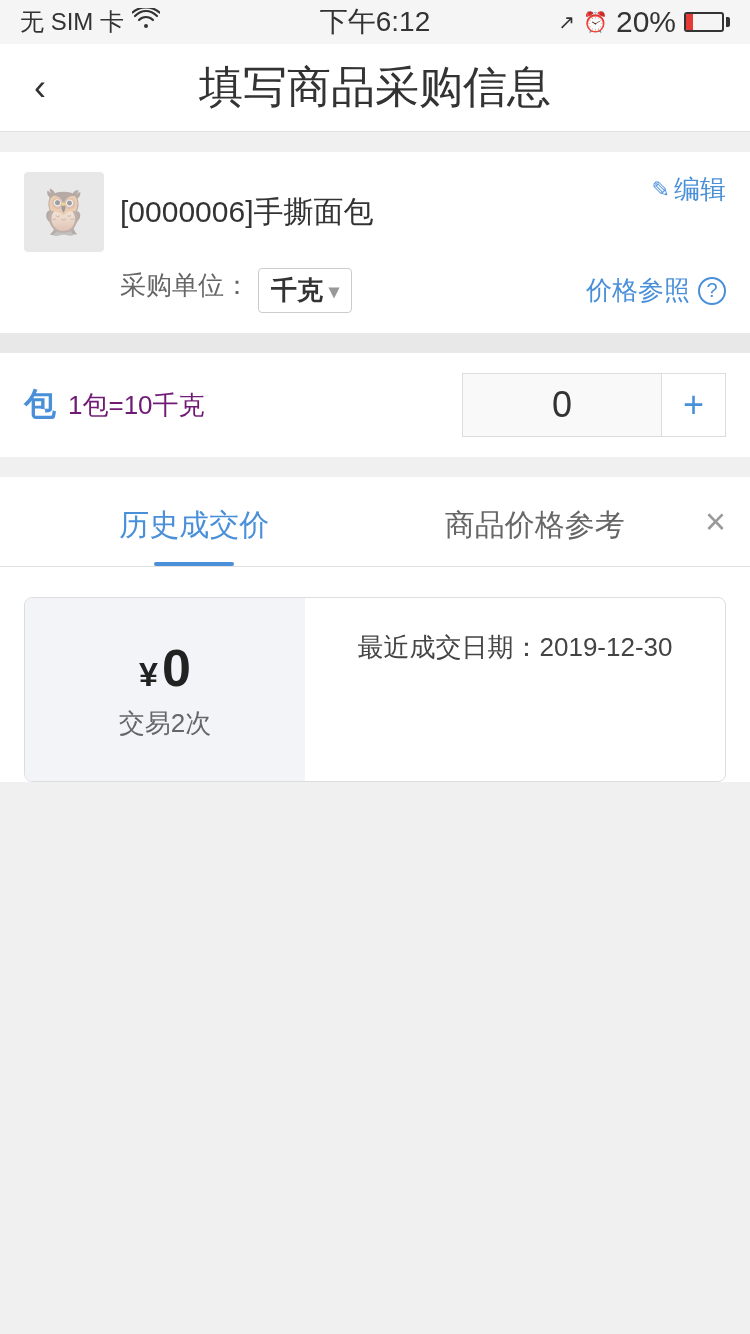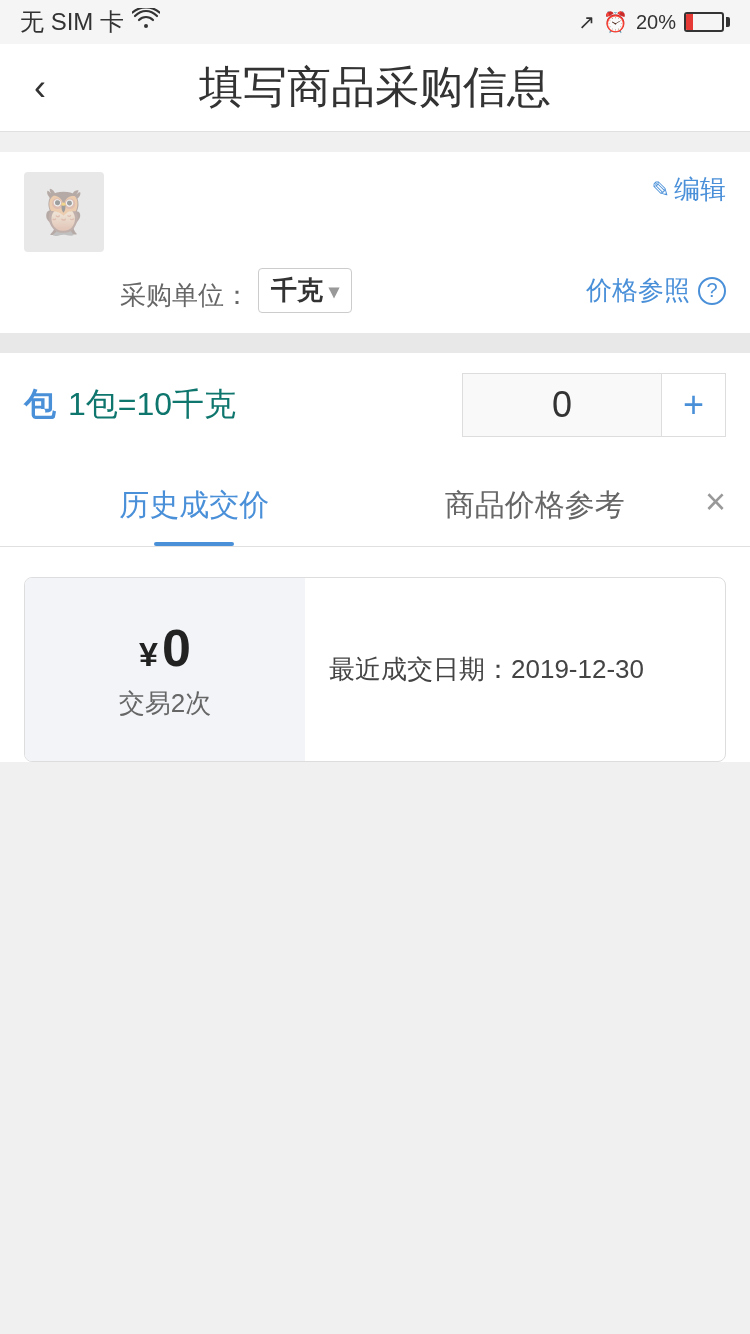--- a/index.html
+++ b/index.html
@@ -135,21 +135,21 @@
     .product-unit-row {
       display: flex;
       align-items: center;
       justify-content: space-between;
       margin-left: 96px;
     }
     .unit-label {
       font-size: 26px;
       color: #666;
       display: flex;
-      align-items: flex-end;
+      align-items: flex-start;
       gap: 8px;
     }
     .unit-select {
       display: flex;
       align-items: center;
       border: 1px solid #ccc;
       border-radius: 4px;
       padding: 4px 12px;
       font-size: 26px;
       color: #333;
@@ -199,22 +199,22 @@
       display: flex;
       align-items: center;
       gap: 12px;
     }
     .bao-char {
       font-size: 32px;
       font-weight: 600;
       color: #4a90d9;
     }
     .bao-sub {
-      font-size: 32px;
-      color: #0f766e;
+      font-size: 26px;
+      color: #701a75;
     }
     .quantity-control {
       display: flex;
       align-items: center;
       gap: 0;
     }
     .qty-input {
       width: 200px;
       height: 64px;
       border: 1px solid #ddd;
@@ -234,20 +234,21 @@
       align-items: center;
       justify-content: center;
       font-size: 36px;
       color: #4a90d9;
       cursor: pointer;
     }
 
     
     .tabs-container {
       background: #fff;
+      margin-top: 20px;
     }
     .tabs-header {
       display: flex;
       align-items: center;
       border-bottom: 1px solid #e0e0e0;
       padding: 0 24px;
       position: relative;
     }
     .tab-item {
       flex: 1;
@@ -311,21 +312,21 @@
     }
     .trade-count {
       font-size: 26px;
       color: #666;
       margin-top: 8px;
     }
     .trade-right {
       flex: 1;
       padding: 30px 24px;
       display: flex;
-      flex-direction: column;
+      flex-direction: row;
       gap: 14px;
       justify-content: center;
     }
     .trade-detail-item {
       font-size: 26px;
       color: #444;
       line-height: 1.5;
     }
 
     
@@ -342,44 +343,46 @@
     <span>无 SIM 卡</span>
     <span>
       <svg width="28" height="22" viewBox="0 0 28 22" fill="none">
         <path d="M14 16a2 2 0 1 1 0 4 2 2 0 0 1 0-4z" fill="#333"></path>
         <path d="M7 12c1.9-1.9 4.5-3 7-3s5.1 1.1 7 3" stroke="#333" stroke-width="2.2" stroke-linecap="round" fill="none"></path>
         <path d="M3 8C6.3 4.7 10 3 14 3s7.7 1.7 11 5" stroke="#333" stroke-width="2.2" stroke-linecap="round" fill="none"></path>
         <path d="M0.5 4.5C4.5 1 9 -0.5 14 -0.5s9.5 1.5 13.5 5" stroke="#333" stroke-width="2.2" stroke-linecap="round" fill="none"></path>
       </svg>
     </span>
   </div>
+  <div class="status-center">下午6:12</div>
   <div class="status-right">
     <span style="font-size:20px;">↗</span>
     <span style="font-size:20px;">⏰</span>
-    <span style="font-size:20px;">20%</span>
+    <span style="font-size:30px;">20%</span>
     <div class="battery">
       <div class="battery-body">
         <div class="battery-fill" style="width:20%;"></div>
       </div>
       <div class="battery-tip"></div>
     </div>
   </div>
 </div>
 
 <div class="nav-bar">
   <div class="nav-back">‹</div>
   <div class="nav-title">填写商品采购信息</div>
 </div>
 
 <div class="product-card">
   <div class="product-header">
     <div class="product-left">
       <div class="product-image">
         <span style="font-size:44px; opacity:0.4;">🦉</span>
       </div>
+      <span class="product-name">[0000006]手撕面包</span>
     </div>
     <div class="edit-link">
       <span style="font-size:22px;">✎</span>
       <span>编辑</span>
     </div>
   </div>
   <div class="product-unit-row">
     <div class="unit-label">
       <span>采购单位：</span>
       <div class="unit-select">

